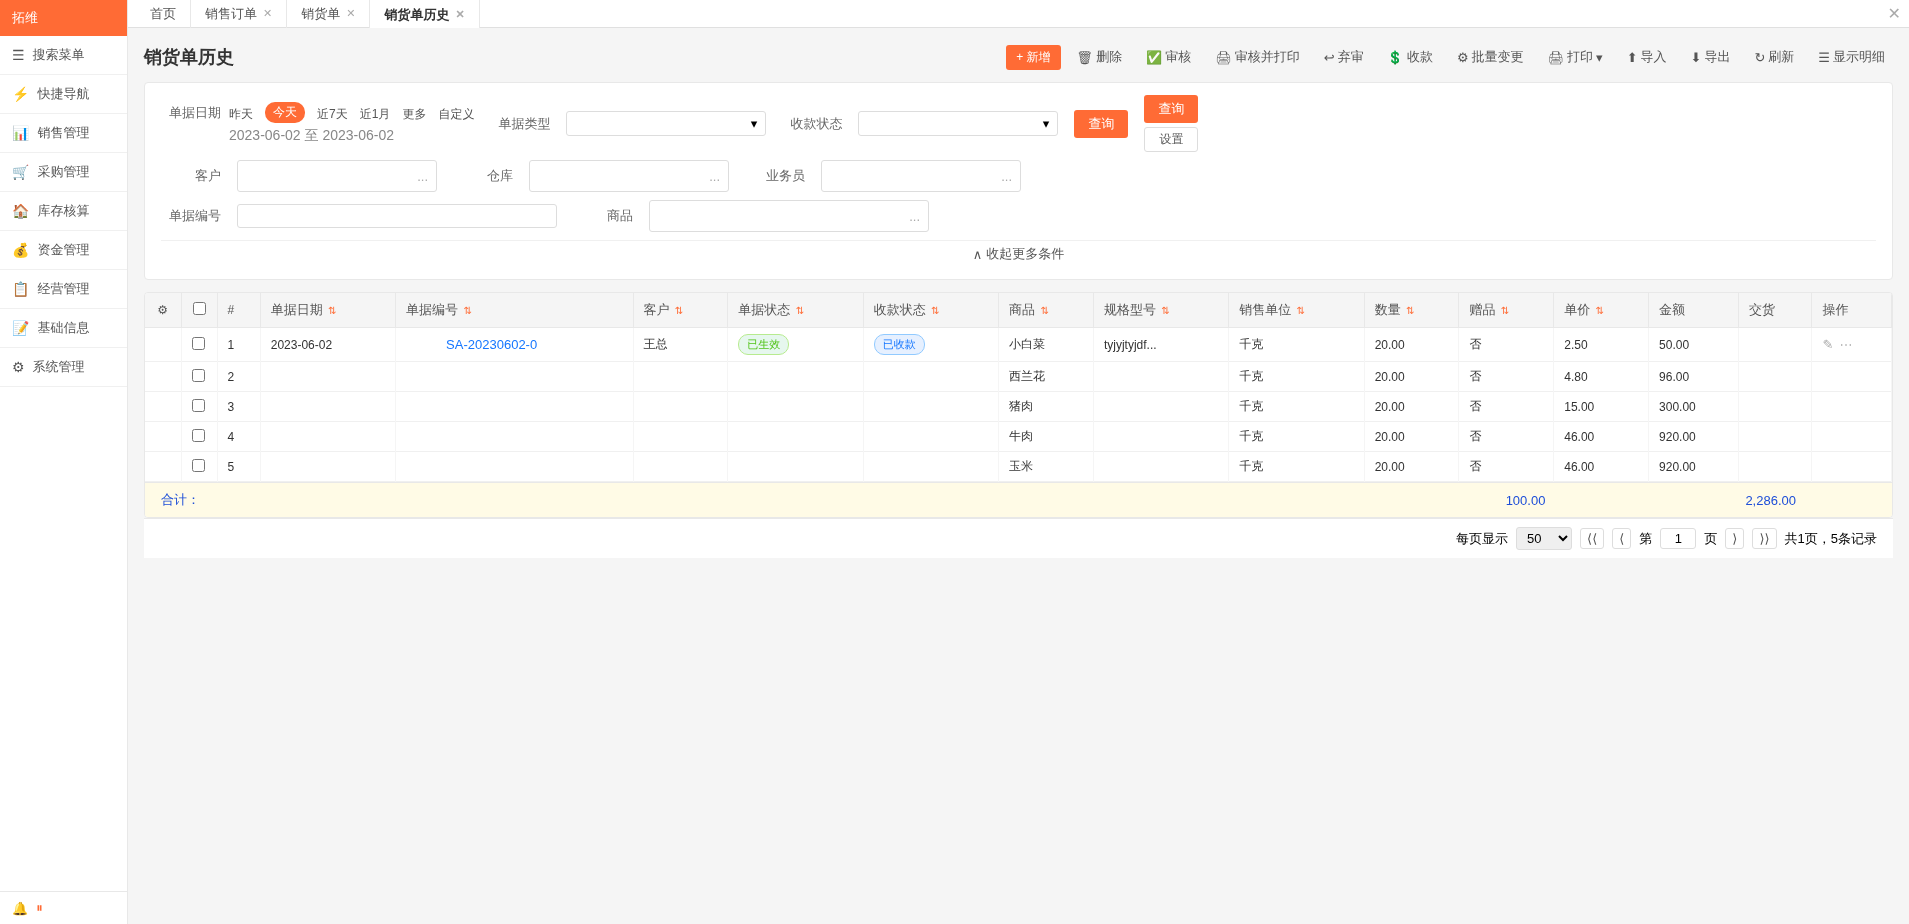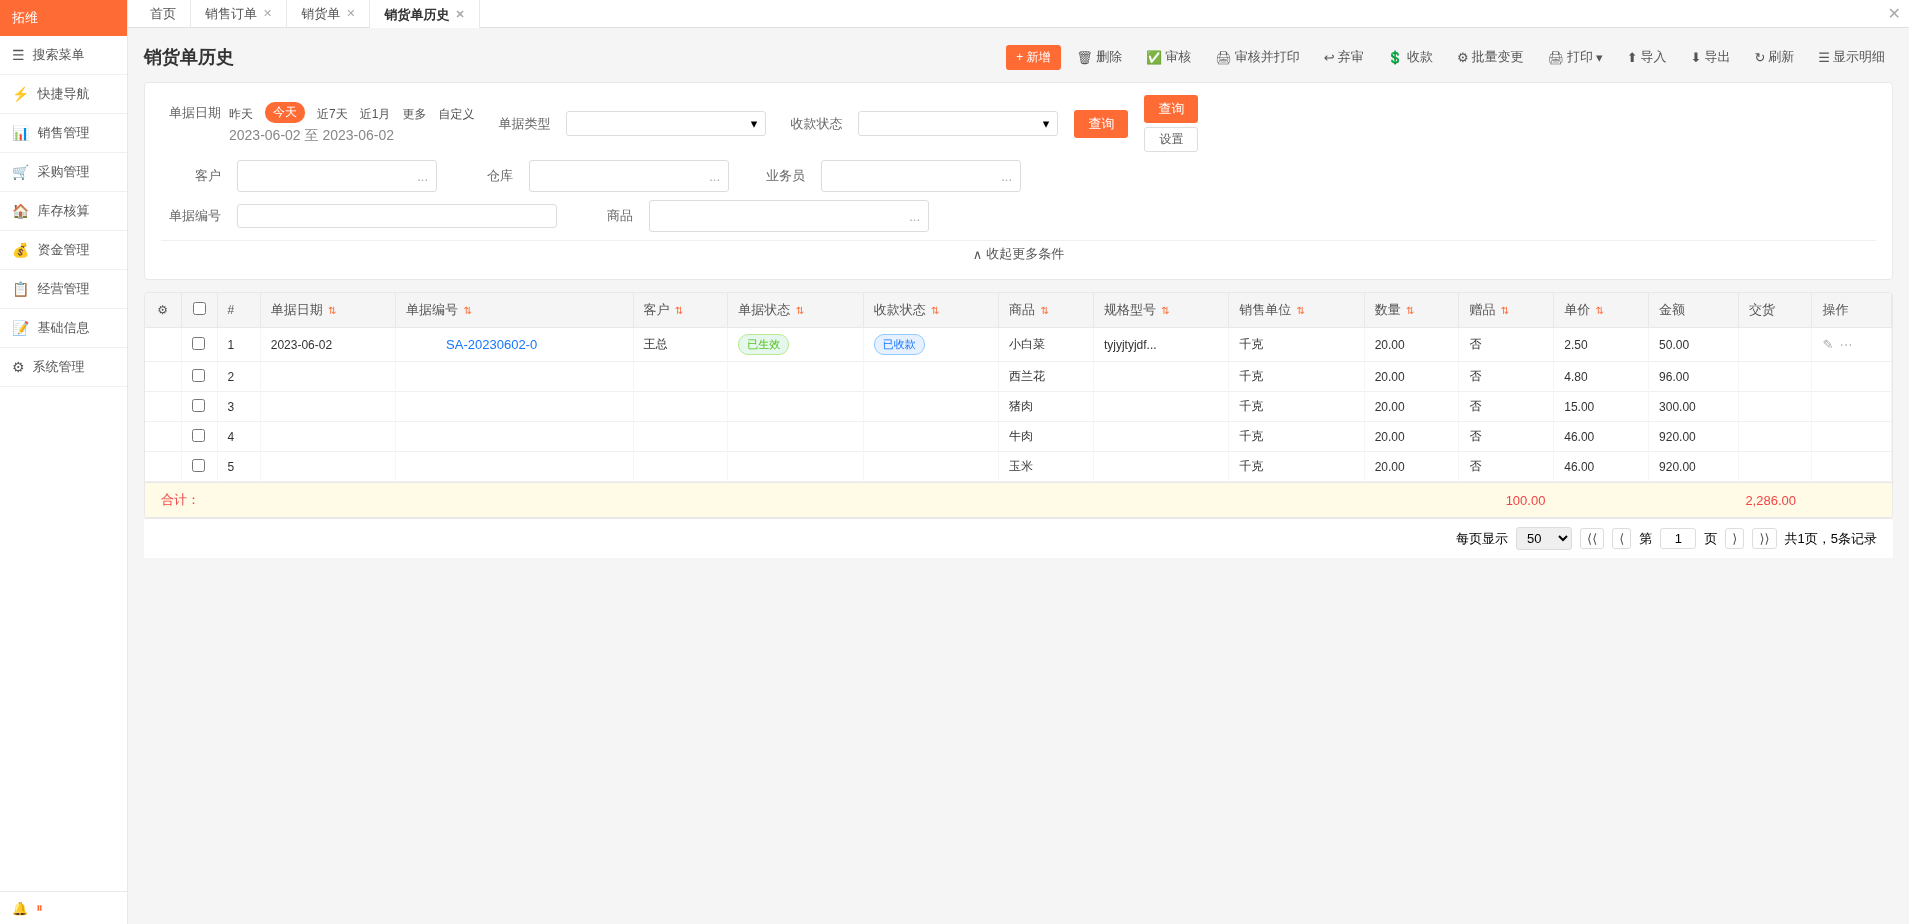--- a/index.html
+++ b/index.html
@@ -223,21 +223,21 @@
 
     
     .table-footer {
       background: #fffbe6;
       border-top: 1px solid #e8e8e8;
       padding: 8px 16px;
       display: flex;
       align-items: center;
       gap: 20px;
       font-size: 12px;
-      color: #ef4444;
+      color: #1d4ed8;
     }
 
     
     .pagination-bar {
       display: flex;
       align-items: center;
       justify-content: flex-end;
       padding: 8px 16px;
       background: #fff;
       border-top: 1px solid #e8e8e8;

